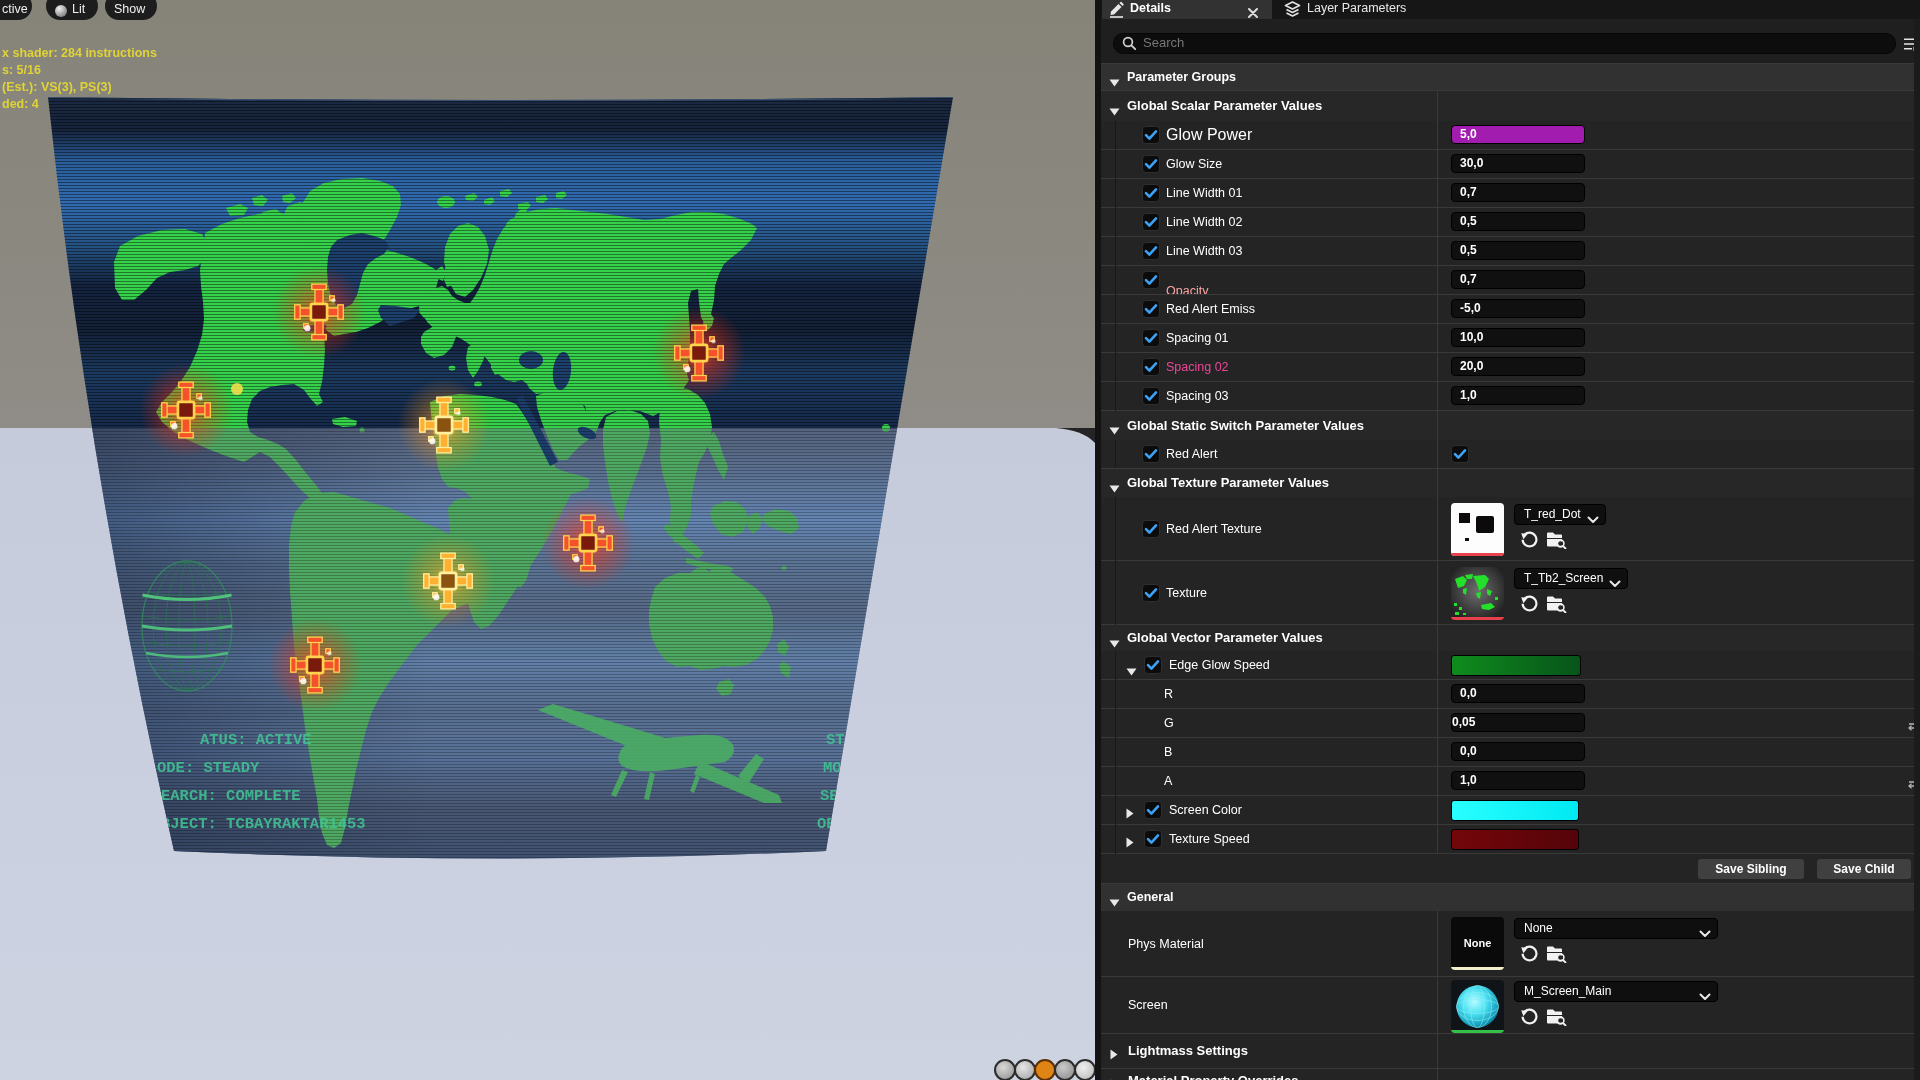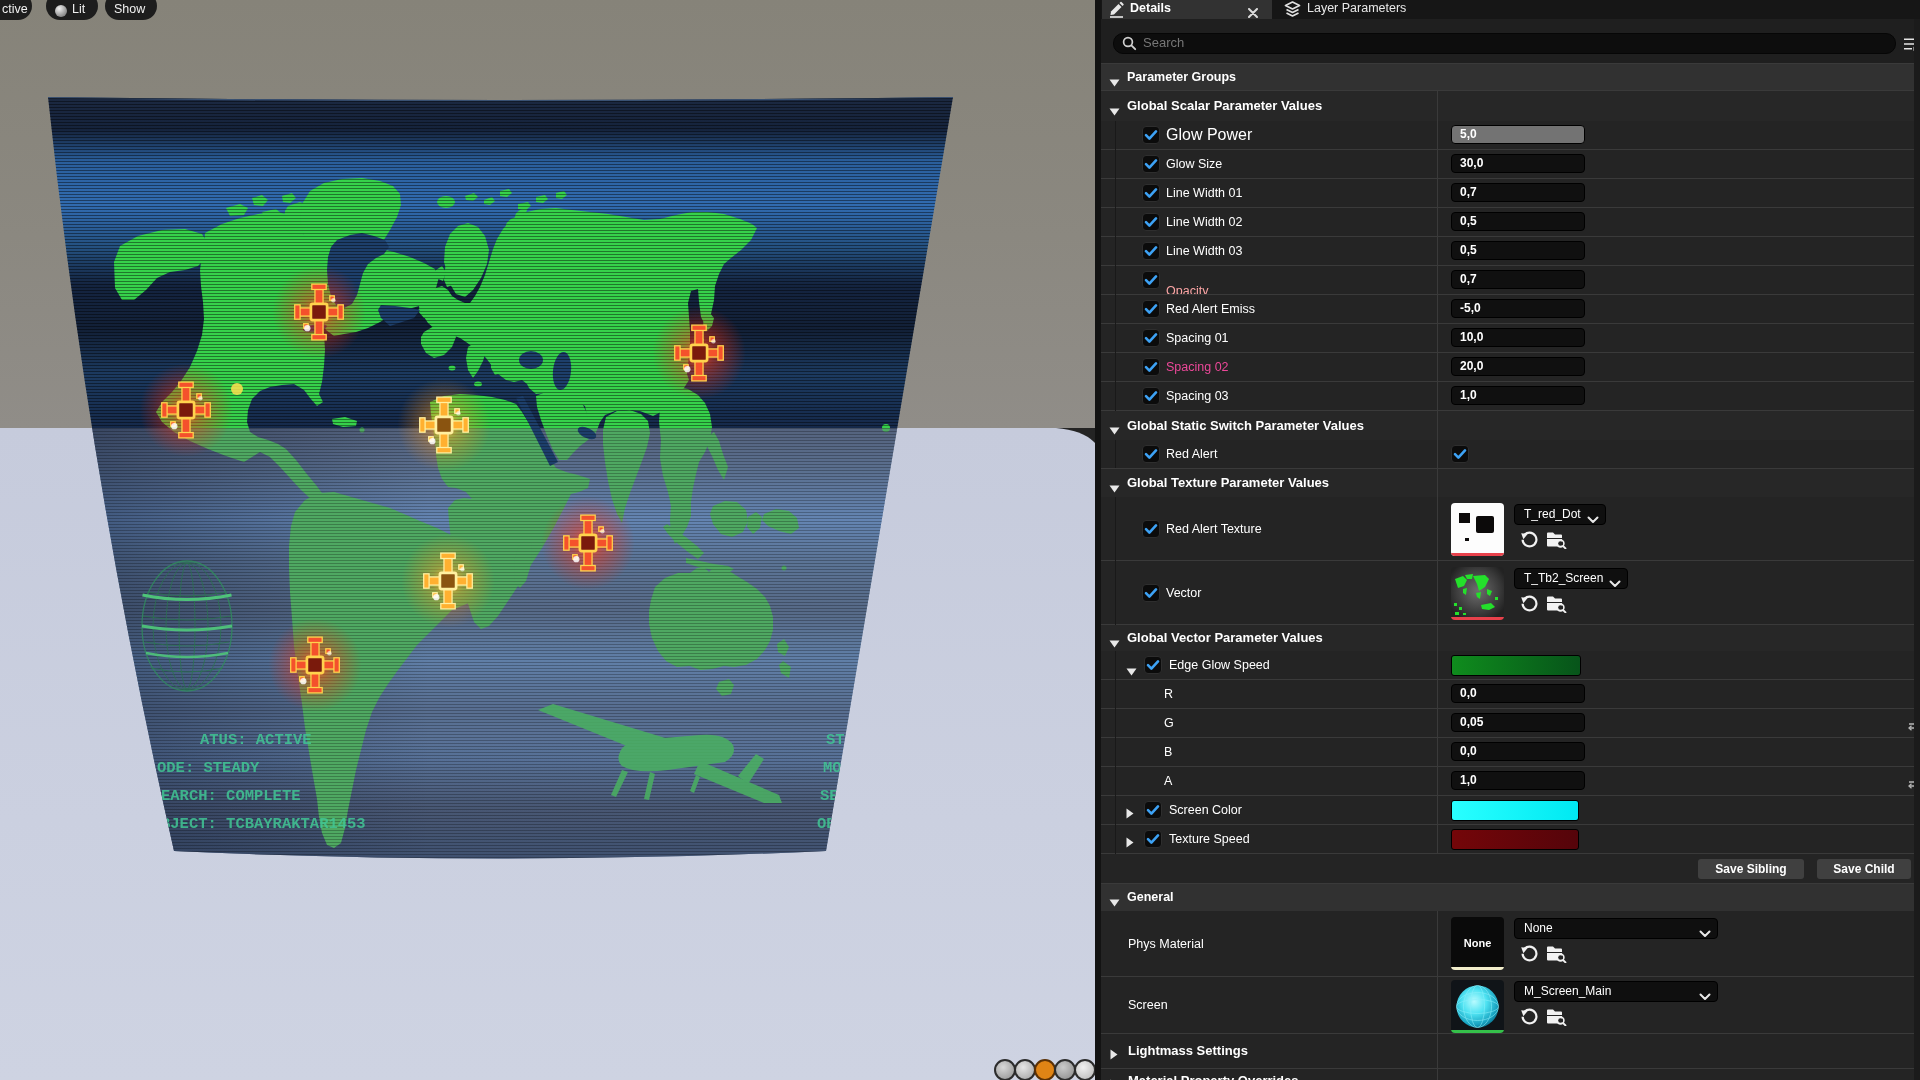--- a/index.html
+++ b/index.html
@@ -255,20 +255,24 @@
   <circle cx="237" cy="389" r="6" fill="#ffe14f" opacity="0.85"></circle>
 </g>
 </svg>
 <div style="position:absolute;left:-30px;top:-8px;width:62px;height:28px;background:#1d1d1d;border-radius:14px;"></div>
 <div style="position:absolute;left:2px;top:0px;height:20px;line-height:18px;font-size:12.5px;color:#f0f0f0;">ctive</div>
 <div style="position:absolute;left:46px;top:-8px;width:52px;height:28px;background:#1d1d1d;border-radius:14px;"></div>
 <div style="position:absolute;left:55px;top:5px;width:12px;height:12px;border-radius:6px;background:radial-gradient(circle at 35% 30%,#f2f2f2,#9a9a9a 60%,#6a6a6a);"></div>
 <div style="position:absolute;left:72px;top:0px;height:20px;line-height:18px;font-size:12.5px;color:#f0f0f0;">Lit</div>
 <div style="position:absolute;left:105px;top:-8px;width:52px;height:28px;background:#1d1d1d;border-radius:14px;"></div>
 <div style="position:absolute;left:114px;top:0px;height:20px;line-height:18px;font-size:12.5px;color:#f0f0f0;">Show</div>
+<div style="position:absolute;left:2px;top:45px;font-size:12.5px;line-height:17px;color:#dfd339;font-weight:bold;white-space:pre;">x shader: 284 instructions
+s: 5/16
+(Est.): VS(3), PS(3)
+ded: 4</div>
 <div style="position:absolute;left:994px;top:1059px;width:18px;height:18px;border-radius:50%;background:radial-gradient(circle at 40% 35%,#d8d8d8,#8f8f8f);border:2px solid #2c2c2c;"></div>
 <div style="position:absolute;left:1014px;top:1059px;width:18px;height:18px;border-radius:50%;background:radial-gradient(circle at 40% 35%,#e6e6e6,#9f9f9f);border:2px solid #2c2c2c;"></div>
 <div style="position:absolute;left:1034px;top:1059px;width:18px;height:18px;border-radius:50%;background:#e08415;border:2px solid #5a3005;"></div>
 <div style="position:absolute;left:1054px;top:1059px;width:18px;height:18px;border-radius:50%;background:radial-gradient(circle at 40% 35%,#cacaca,#888);border:2px solid #2c2c2c;"></div>
 <div style="position:absolute;left:1074px;top:1059px;width:18px;height:18px;border-radius:50%;background:radial-gradient(circle at 40% 35%,#f0f0f0,#b5b5b5);border:2px solid #2c2c2c;"></div>
 </div>
 <div style="position:absolute;left:1095px;top:0;width:6px;height:1080px;background:#131313;"></div>
 <div style="position:absolute;left:1101px;top:0;width:819px;height:1080px;background:#242424;overflow:hidden;">
 <div style="position:absolute;left:0;top:0;width:819px;height:19px;background:#161616;"></div>
 <div style="position:absolute;left:1px;top:0;width:170px;height:19px;background:#323232;"></div>
@@ -313,21 +317,21 @@
 <div style="position:absolute;left:8px;top:102px;"><svg width="11" height="8" viewBox="0 0 11 8">
         <path d="M0.5 0.5 H10.5 L5.5 7.5 Z" fill="#e8e8e8"></path>
       </svg></div>
 <div style="position:absolute;left:26px;top:91px;height:30px;line-height:30px;font-size:13px;font-weight:bold;color:#fff;white-space:nowrap;">Global Scalar Parameter Values</div>
 <div style="position:absolute;left:0;top:121px;width:819px;height:28px;background:#242424;"></div>
 <div style="position:absolute;left:41px;top:126px;"><svg width="18" height="18" viewBox="0 0 18 18">
         <rect x="0.5" y="0.5" width="17" height="17" rx="3.5" fill="#0b0b0b" stroke="#2e2e2e"></rect>
         <path d="M4 9.2 L7.4 12.6 L14 5.4" fill="none" stroke="#3da2f5" stroke-width="2.6" stroke-linecap="round" stroke-linejoin="round"></path>
       </svg></div>
 <div style="position:absolute;left:65px;top:121px;height:28px;line-height:28px;font-size:16px;color:#fff;white-space:nowrap;">Glow Power</div>
-<div style="position:absolute;left:350px;top:125px;width:134px;height:19px;background:#737373;border:1px solid #000;border-radius:4px;box-sizing:border-box;line-height:17px;font-size:12px;font-weight:bold;color:#fff;padding-left:8px;">5,0</div>
+<div style="position:absolute;left:350px;top:125px;width:134px;height:19px;background:#a21caf;border:1px solid #000;border-radius:4px;box-sizing:border-box;line-height:17px;font-size:12px;font-weight:bold;color:#fff;padding-left:8px;">5,0</div>
 <div style="position:absolute;left:0;top:149px;width:819px;height:1px;background:#3a3a3a;"></div>
 <div style="position:absolute;left:0;top:150px;width:819px;height:28px;background:#242424;"></div>
 <div style="position:absolute;left:41px;top:155px;"><svg width="18" height="18" viewBox="0 0 18 18">
         <rect x="0.5" y="0.5" width="17" height="17" rx="3.5" fill="#0b0b0b" stroke="#2e2e2e"></rect>
         <path d="M4 9.2 L7.4 12.6 L14 5.4" fill="none" stroke="#3da2f5" stroke-width="2.6" stroke-linecap="round" stroke-linejoin="round"></path>
       </svg></div>
 <div style="position:absolute;left:65px;top:150px;height:28px;line-height:28px;font-size:12.5px;color:#fff;white-space:nowrap;">Glow Size</div>
 <div style="position:absolute;left:350px;top:154px;width:134px;height:19px;background:#101010;border:1px solid #000;border-radius:4px;box-sizing:border-box;line-height:17px;font-size:12px;font-weight:bold;color:#fff;padding-left:8px;">30,0</div>
 <div style="position:absolute;left:0;top:178px;width:819px;height:1px;background:#3a3a3a;"></div>
 <div style="position:absolute;left:0;top:179px;width:819px;height:28px;background:#242424;"></div>
@@ -443,21 +447,21 @@
         <circle cx="14.5" cy="12.5" r="3.4" fill="none" stroke="#f2f2f2" stroke-width="1.6"></circle>
         <path d="M17 15 L19.5 17.5" stroke="#f2f2f2" stroke-width="1.8" stroke-linecap="round"></path>
         <circle cx="14.5" cy="12.5" r="2.3" fill="#242424"></circle>
       </svg></div>
 <div style="position:absolute;left:0;top:560px;width:819px;height:1px;background:#3a3a3a;"></div>
 <div style="position:absolute;left:0;top:561px;width:819px;height:63px;background:#242424;"></div>
 <div style="position:absolute;left:41px;top:584px;"><svg width="18" height="18" viewBox="0 0 18 18">
         <rect x="0.5" y="0.5" width="17" height="17" rx="3.5" fill="#0b0b0b" stroke="#2e2e2e"></rect>
         <path d="M4 9.2 L7.4 12.6 L14 5.4" fill="none" stroke="#3da2f5" stroke-width="2.6" stroke-linecap="round" stroke-linejoin="round"></path>
       </svg></div>
-<div style="position:absolute;left:65px;top:561px;height:64px;line-height:64px;font-size:12.5px;color:#fff;white-space:nowrap;">Vector</div>
+<div style="position:absolute;left:65px;top:561px;height:64px;line-height:64px;font-size:12.5px;color:#fff;white-space:nowrap;">Texture</div>
 <div style="position:absolute;left:350px;top:567px;width:53px;height:53px;border-radius:4px;overflow:hidden;">
       <div style="position:absolute;left:0;top:0;width:53px;height:53px;"><svg width="53" height="53" viewBox="0 0 53 53">
           <defs>
             <radialGradient id="tg" cx="50%" cy="45%" r="60%">
               <stop offset="0%" stop-color="#6e6e6e"></stop>
               <stop offset="70%" stop-color="#3a3a3a"></stop>
               <stop offset="100%" stop-color="#222"></stop>
             </radialGradient>
           </defs>
           <rect width="53" height="53" fill="url(#tg)"></rect>
@@ -510,21 +514,21 @@
       </svg></div>
 <div style="position:absolute;left:68px;top:651px;height:28px;line-height:28px;font-size:12.5px;color:#fff;white-space:nowrap;">Edge Glow Speed</div>
 <div style="position:absolute;left:350px;top:655px;width:130px;height:21px;border-radius:3px;border:1px solid #000;box-sizing:border-box;background:linear-gradient(90deg,#0f8c1d,#07541a);"></div>
 <div style="position:absolute;left:0;top:679px;width:819px;height:1px;background:#3a3a3a;"></div>
 <div style="position:absolute;left:0;top:680px;width:819px;height:28px;background:#242424;"></div>
 <div style="position:absolute;left:63px;top:680px;height:28px;line-height:28px;font-size:12.5px;color:#fff;white-space:nowrap;">R</div>
 <div style="position:absolute;left:350px;top:684px;width:134px;height:19px;background:#101010;border:1px solid #000;border-radius:4px;box-sizing:border-box;line-height:17px;font-size:12px;font-weight:bold;color:#fff;padding-left:8px;">0,0</div>
 <div style="position:absolute;left:0;top:708px;width:819px;height:1px;background:#3a3a3a;"></div>
 <div style="position:absolute;left:0;top:709px;width:819px;height:28px;background:#242424;"></div>
 <div style="position:absolute;left:63px;top:709px;height:28px;line-height:28px;font-size:12.5px;color:#fff;white-space:nowrap;">G</div>
-<div style="position:absolute;left:350px;top:713px;width:134px;height:19px;background:#101010;border:1px solid #000;border-radius:4px;box-sizing:border-box;line-height:17px;font-size:12px;font-weight:bold;color:#fff;padding-left:8px;">0,05</div>
+<div style="position:absolute;left:350px;top:713px;width:134px;height:19px;background:#101010;border:1px solid #000;border-radius:4px;box-sizing:border-box;line-height:17px;font-size:12px;font-weight:bold;color:#fff;">0,05</div>
 <div style="position:absolute;left:0;top:737px;width:819px;height:1px;background:#3a3a3a;"></div>
 <div style="position:absolute;left:0;top:738px;width:819px;height:28px;background:#242424;"></div>
 <div style="position:absolute;left:63px;top:738px;height:28px;line-height:28px;font-size:12.5px;color:#fff;white-space:nowrap;">B</div>
 <div style="position:absolute;left:350px;top:742px;width:134px;height:19px;background:#101010;border:1px solid #000;border-radius:4px;box-sizing:border-box;line-height:17px;font-size:12px;font-weight:bold;color:#fff;padding-left:8px;">0,0</div>
 <div style="position:absolute;left:0;top:766px;width:819px;height:1px;background:#3a3a3a;"></div>
 <div style="position:absolute;left:0;top:767px;width:819px;height:28px;background:#242424;"></div>
 <div style="position:absolute;left:63px;top:767px;height:28px;line-height:28px;font-size:12.5px;color:#fff;white-space:nowrap;">A</div>
 <div style="position:absolute;left:350px;top:771px;width:134px;height:19px;background:#101010;border:1px solid #000;border-radius:4px;box-sizing:border-box;line-height:17px;font-size:12px;font-weight:bold;color:#fff;padding-left:8px;">1,0</div>
 <div style="position:absolute;left:0;top:795px;width:819px;height:1px;background:#3a3a3a;"></div>
 <div style="position:absolute;left:806px;top:718px;"><svg width="11" height="11" viewBox="0 0 11 11">

